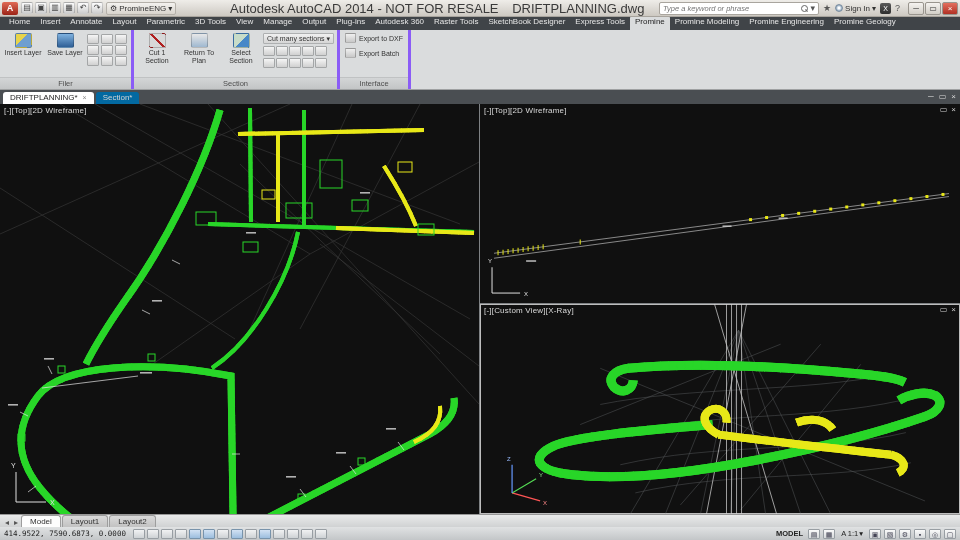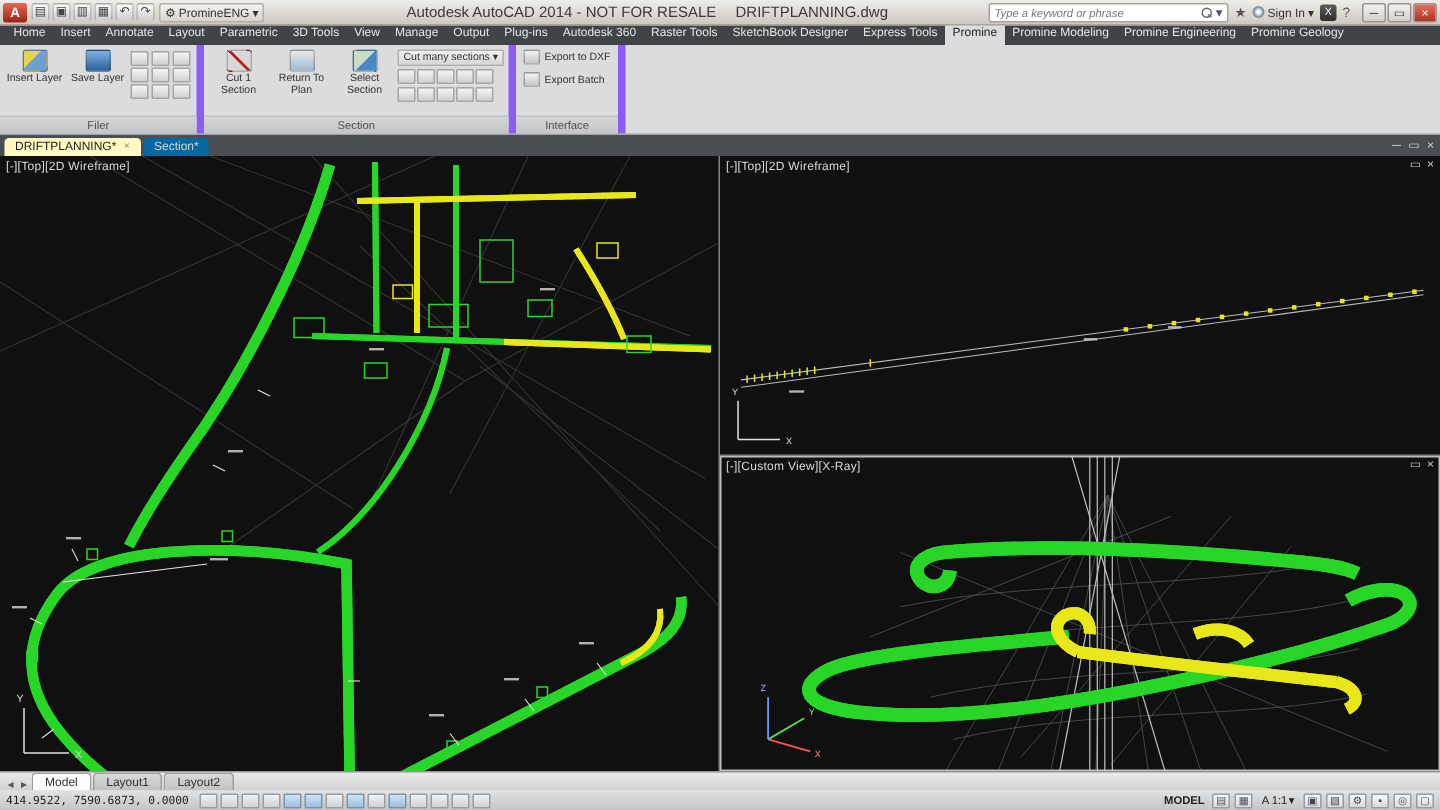--- a/index.html
+++ b/index.html
@@ -6,21 +6,21 @@
   html,body { width:960px; height:540px; overflow:hidden; }
   body { font-family:"Liberation Sans", sans-serif; background:#d6d6d6; }
   .window { width:960px; height:540px; display:flex; flex-direction:column; }
 
   
   .titlebar { height:17px; background:linear-gradient(#efede9,#cdc9c2); display:flex; align-items:center; padding:0 2px; gap:3px; position:relative; border-bottom:1px solid #a8a49d; }
   .app-btn { width:16px; height:13px; background:linear-gradient(#e06a55,#9c2417); color:#fff; font-weight:bold; font-size:9px; display:flex; align-items:center; justify-content:center; border-radius:2px; flex:none; }
   .qat { display:flex; gap:2px; align-items:center; }
   .qat-icon { width:12px; height:12px; border:1px solid rgba(0,0,0,.18); border-radius:2px; background:linear-gradient(#fdfdfd,#cfcfcf); font-size:8px; line-height:10px; text-align:center; color:#444; }
   .ws { display:flex; align-items:center; gap:2px; font-size:8px; color:#333; padding:0 3px; height:13px; border:1px solid #b4b0a9; border-radius:2px; background:linear-gradient(#f4f2ef,#d8d4cd); }
-  .title-center { position:absolute; left:230px; right:368px; text-align:right; font-size:10px; color:#3a3a3a; white-space:nowrap; pointer-events:none; }
+  .title-center { position:absolute; left:230px; right:368px; text-align:left; font-size:13px; color:#3a3a3a; white-space:nowrap; pointer-events:none; }
   .title-center b { font-weight:normal; margin-left:10px; }
   .infocenter { margin-left:auto; display:flex; align-items:center; gap:4px; }
   .search-wrap { display:flex; align-items:center; background:#fff; border:1px solid #a9a59e; border-radius:2px; height:13px; width:160px; padding:0 3px; gap:2px; }
   .search-input { border:none; outline:none; flex:1; font-size:7.5px; font-style:italic; color:#787878; height:11px; font-family:inherit; background:transparent; }
   .mag { width:7px; height:7px; position:relative; flex:none; }
   .mag::before { content:""; position:absolute; width:5px; height:5px; border:1px solid #666; border-radius:50%; }
   .mag::after { content:""; position:absolute; width:3px; height:1px; background:#666; transform:rotate(45deg); left:4px; top:5px; }
   .ic-small { font-size:9px; color:#555; line-height:13px; }
   .signin { font-size:8px; color:#333; display:flex; align-items:center; gap:2px; }
   .avatar { width:8px; height:8px; border-radius:50%; background:radial-gradient(#fff 20%,#8fa7bd 70%); border:1px solid #7c8ea0; }
@@ -29,40 +29,40 @@
   .win-btn { width:16px; height:13px; font-size:8px; display:flex; align-items:center; justify-content:center; border:1px solid #99958e; background:linear-gradient(#f5f3f0,#d2cec7); color:#333; border-radius:2px; }
   .win-btn.close { background:linear-gradient(#e3705f,#b13124); color:#fff; }
 
   
   .ribbon-tabs { height:13px; background:#404448; display:flex; align-items:flex-end; padding-left:4px; }
   .rtab { color:#e6e6e6; font-size:8px; padding:1px 5px 4px; white-space:nowrap; }
   .rtab.active { background:#dadcdd; color:#1e1e1e; border-radius:2px 2px 0 0; }
 
   
   .ribbon { height:60px; background:#dadcdd; display:flex; border-bottom:1px solid #9fa1a2; }
-  .panel { display:flex; flex-direction:column; border-right:5px solid #8b5cf6; flex:none; }
+  .panel { display:flex; flex-direction:column; border-right:3px solid #8b5cf6; flex:none; }
   .panel-body { flex:1; display:flex; align-items:flex-start; padding:2px 3px 0; gap:2px; }
   .panel-label { height:12px; font-size:7.5px; color:#4e4e4e; text-align:center; line-height:12px; background:linear-gradient(#d3d5d6,#c3c5c6); border-top:1px solid #c0c2c3; }
   .bigbtn { width:40px; display:flex; flex-direction:column; align-items:center; gap:1px; padding-top:1px; }
   .bicon { width:17px; height:15px; border-radius:2px; border:1px solid rgba(0,0,0,.2); flex:none; }
   .blabel { font-size:7px; color:#333; text-align:center; line-height:1.1; }
   .mini-grid3 { display:grid; grid-template-columns:repeat(3,13px); gap:1px; padding-top:2px; }
   .mini-grid4 { display:grid; grid-template-columns:repeat(4,13px); gap:1px; padding-top:2px; }
   .mini { width:12px; height:10px; border:1px solid #a4a6a7; background:linear-gradient(#f5f5f5,#d0d0d0); border-radius:1px; }
   .sec-col { display:flex; flex-direction:column; gap:2px; padding-top:1px; }
   .drop-row { font-size:7px; color:#333; border:1px solid #aeb0b1; background:linear-gradient(#f0f0f0,#d6d6d6); padding:0 3px; height:11px; line-height:10px; white-space:nowrap; border-radius:1px; }
   .mini-row { display:flex; gap:1px; }
   .wide-btn { display:flex; align-items:center; gap:3px; font-size:7px; color:#333; padding:1px 2px; }
   .wicon { width:11px; height:10px; border:1px solid rgba(0,0,0,.25); border-radius:1px; flex:none; }
   .ribbon-fill { flex:1; }
 
   
   .doc-tabs { height:14px; background:#4a4e52; display:flex; align-items:flex-end; padding-left:3px; position:relative; }
   .dtab { font-size:8px; padding:1px 7px 2px; color:#d5d5d5; background:#0369a1; border-radius:3px 3px 0 0; margin-right:2px; display:flex; gap:5px; align-items:center; white-space:nowrap; }
-  .dtab.active { background:#fef9c3; color:#1e1e1e; }
+  .dtab.active { background:#ffffff; color:#1e1e1e; }
   .dtab .x { font-size:7px; color:#8a8a8a; }
   .mdi-controls { position:absolute; right:4px; top:2px; display:flex; gap:5px; color:#d8d8d8; font-size:8px; line-height:10px; }
 
   
   .canvas { height:410px; display:flex; background:#101010; position:relative;text-align:center; }
   .vp-main { width:480px; height:410px; position:relative; border-right:1px solid #7e8184; flex:none; }
   .vp-right { flex:1; display:flex; flex-direction:column; }
   .vp-tr { height:200px; position:relative; border-bottom:1px solid #7e8184; }
   .vp-br { flex:1; position:relative; outline:1px solid #bdbdbd; outline-offset:-1px; }
   .vp-label { position:absolute; top:2px; left:4px; font-size:8px; color:#d9d9d9; z-index:2; letter-spacing:.2px; }

